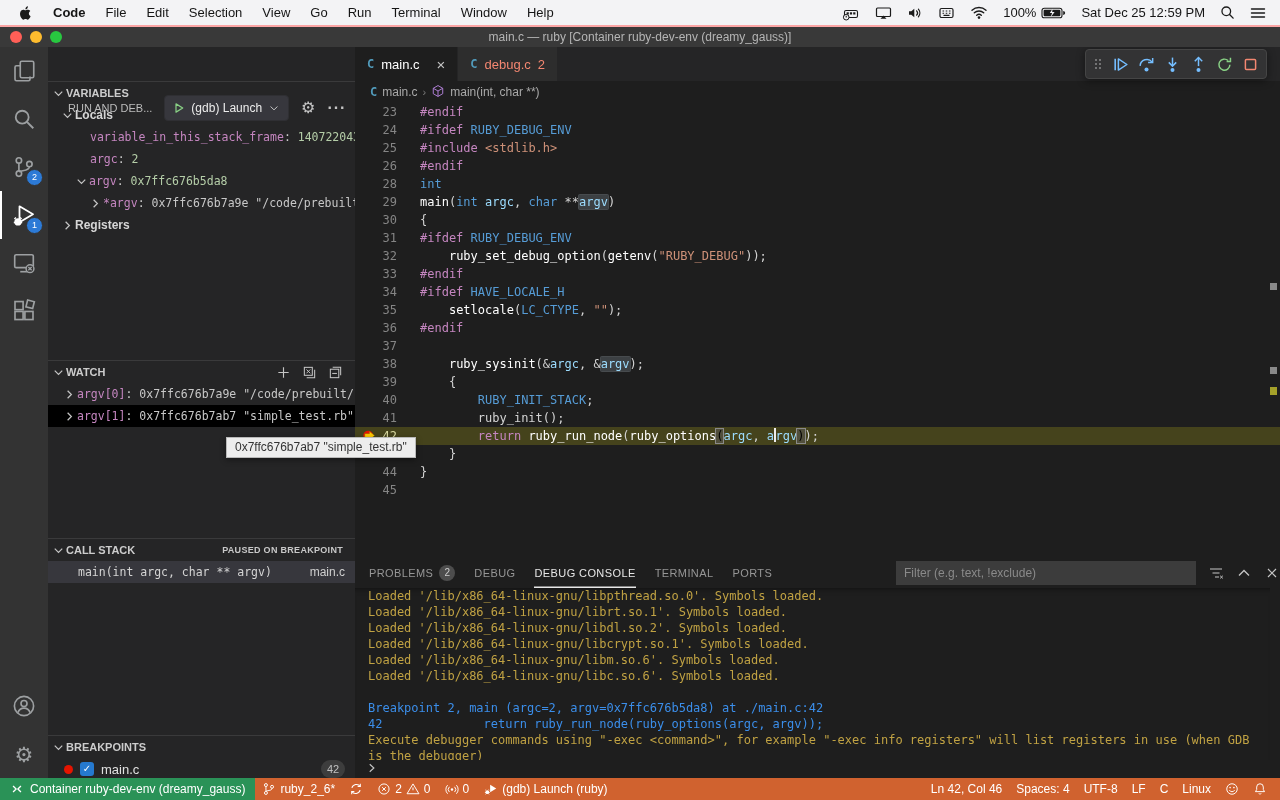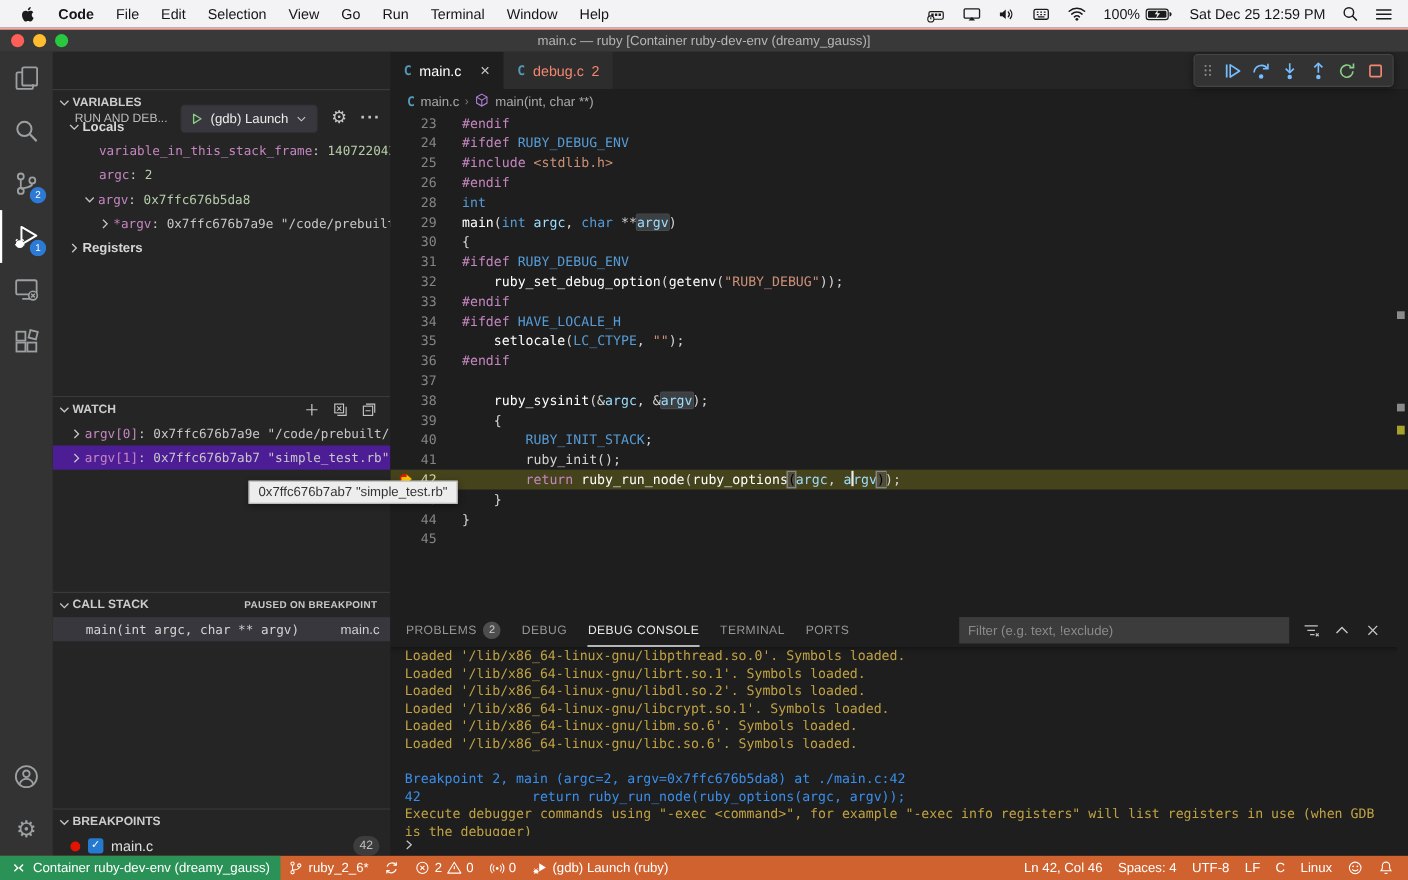--- a/index.html
+++ b/index.html
@@ -38,21 +38,21 @@
   #launch-btn{margin-left:12px;background:#37373d;border:1px solid #2f2f33;border-radius:4px;height:24px;
               display:flex;align-items:center;padding:0 8px;gap:6px;font-size:12px;color:#ececec;white-space:nowrap;}
   #sidebar-header .hdr-ico{margin-left:12px;color:#c5c5c5;display:flex;align-items:center;}
   .section{position:absolute;left:0;right:0;}
   .sec-header{height:22px;display:flex;align-items:center;font-size:11px;font-weight:bold;color:#cccccc;
               border-top:1px solid rgba(204,204,204,.13);padding-left:3px;}
   .sec-right{margin-left:auto;display:flex;align-items:center;gap:11px;padding-right:12px;}
   .paused-label{font-size:9px;font-weight:bold;color:#c8c8c8;letter-spacing:.3px;}
   .tree-row{height:22px;display:flex;align-items:center;font-family:"DejaVu Sans Mono",monospace;
             font-size:11.5px;white-space:nowrap;overflow:hidden;}
-  .tree-row.hover{background:#4c1d95;}
+  .tree-row.hover{background:#000000;}
   .tree-row.selected{background:#37373d;}
   .vname{color:#c586c0;}
   .vcolon{color:#cccccc;}
   .vval-num{color:#b5cea8;}
   .vval-str{color:#c8c8c8;}
   .group-label{font-family:"Liberation Sans",sans-serif;font-weight:bold;font-size:12px;color:#d6d6d6;}
   .chev-spacer{display:inline-block;width:16px;flex:none;}
   .cs-file{margin-left:auto;padding-right:10px;font-family:"Liberation Sans",sans-serif;font-size:12px;color:#cfcfcf;}
   .bp-dot{width:9px;height:9px;border-radius:50%;background:#e51400;flex:none;}
   .cbx{width:14px;height:14px;border-radius:3px;background:#2579cf;color:#fff;font-size:10px;line-height:14px;
@@ -85,21 +85,21 @@
   .cl-text{margin-left:23px;}
   .tok-pp{color:#c586c0;} .tok-mac{color:#569cd6;} .tok-kw{color:#569cd6;} .tok-ctrl{color:#c586c0;}
   .tok-fn{color:#ffffff;} .tok-var{color:#9cdcfe;} .tok-str{color:#ce9178;} .tok-pl{color:#d4d4d4;}
   .tok-sel{background:rgba(118,128,138,.35);box-shadow:0 0 0 1px rgba(150,160,170,.35);border-radius:1px;}
   .tok-brk{background:rgba(95,95,100,.45);box-shadow:0 0 0 1px #8a8a8a;}
   .tok-cur{display:inline-block;width:1.5px;height:14px;background:#ececec;vertical-align:-2px;}
   .bp-cur-icon{position:absolute;left:7px;top:1px;}
   .ov-mark{position:absolute;right:3px;width:7px;}
   
   #panel{position:absolute;left:355px;top:558px;right:0;bottom:22px;background:#1e1e1e;z-index:2;}
-  #panel-tabs{height:30px;display:flex;align-items:center;padding:0 24px 0 14px;justify-content:flex-end;}
+  #panel-tabs{height:30px;display:flex;align-items:center;padding:0 0 0 14px;justify-content:flex-end;}
   .ptab{font-size:11px;color:#969696;letter-spacing:.4px;display:flex;align-items:center;gap:6px;height:30px;}
   .ptab.active{color:#e7e7e7;box-shadow:inset 0 -1.5px 0 #e7e7e7;}
   .ptab-badge{background:#4d4d4d;color:#cccccc;border-radius:50%;width:16px;height:16px;font-size:10px;
               line-height:16px;text-align:center;letter-spacing:0;}
   #panel-filter{margin-left:auto;width:284px;height:24px;background:#3c3c3c;border:none;outline:none;
                 color:#cccccc;font-size:12px;padding:0 8px;font-family:"Liberation Sans",sans-serif;}
   #panel-filter::placeholder{color:#8a8a8a;}
   .panel-ico{color:#c5c5c5;display:flex;align-items:center;}
   #console{position:absolute;top:30px;left:0;right:10px;bottom:18px;overflow:hidden;padding-left:13px;
            font-family:"DejaVu Sans Mono",monospace;font-size:12px;line-height:16px;

